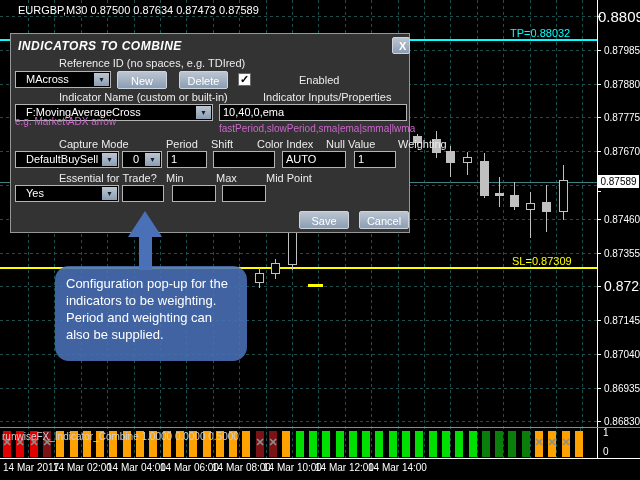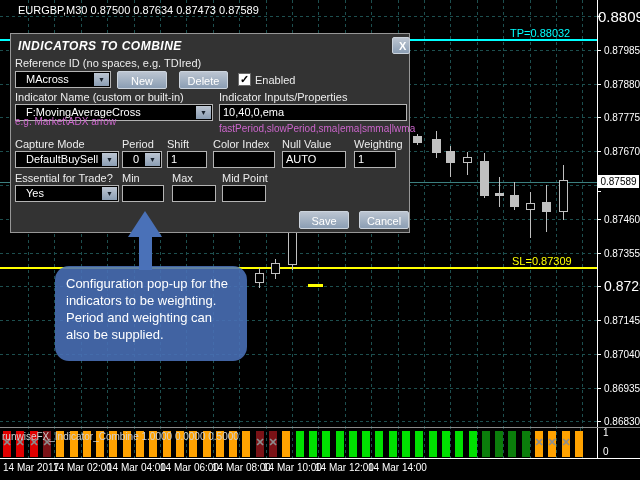--- a/index.html
+++ b/index.html
@@ -8,21 +8,21 @@
   .abs{position:absolute;}
   
   .ohlc{color:#fff;font-size:11px;white-space:nowrap;}
   .axis-label{color:#fff;font-size:10px;white-space:nowrap;transform:translateY(-50%);}
   .time-label{color:#fff;font-size:10px;white-space:nowrap;}
   .sub-label{color:#d0d0d0;font-size:10px;white-space:nowrap;}
   
   #dialog{left:10px;top:33px;width:400px;height:200px;background:#333;border:1px solid #979797;
           box-sizing:border-box;z-index:10;}
   .dlg-title{color:#fff;font-size:12px;font-weight:bold;font-style:italic;white-space:nowrap;letter-spacing:.5px;}
-  .dlg-label{color:#ececec;font-size:11px;white-space:nowrap;}
+  .dlg-label{color:#ececec;font-size:11px;white-space:nowrap;margin-left:44px;}
   .hint{color:#cc66cc;font-size:10px;white-space:nowrap;}
   .field{background:#000;border:1px solid #b4b4b4;color:#fff;font-size:11px;height:17px;
          line-height:15px;padding:0 3px;box-sizing:border-box;white-space:nowrap;overflow:hidden;}
   .btn{background:linear-gradient(#bcc5d1,#8b9eb4);border:1px solid #ccd4dd;border-radius:2px;
        color:#fff;font-size:11px;text-align:center;height:18px;line-height:16px;box-sizing:border-box;cursor:default;}
   .combo{padding-right:17px;padding-left:10px;}
   .combo-arrow{position:absolute;right:1px;top:1px;width:15px;height:13px;
                background:linear-gradient(#bcc5d1,#8b9eb4);color:#16202c;font-size:7px;
                text-align:center;line-height:13px;}
   .checkbox{width:13px;height:13px;background:#fff;border:1px solid #6a6a6a;box-sizing:border-box;

